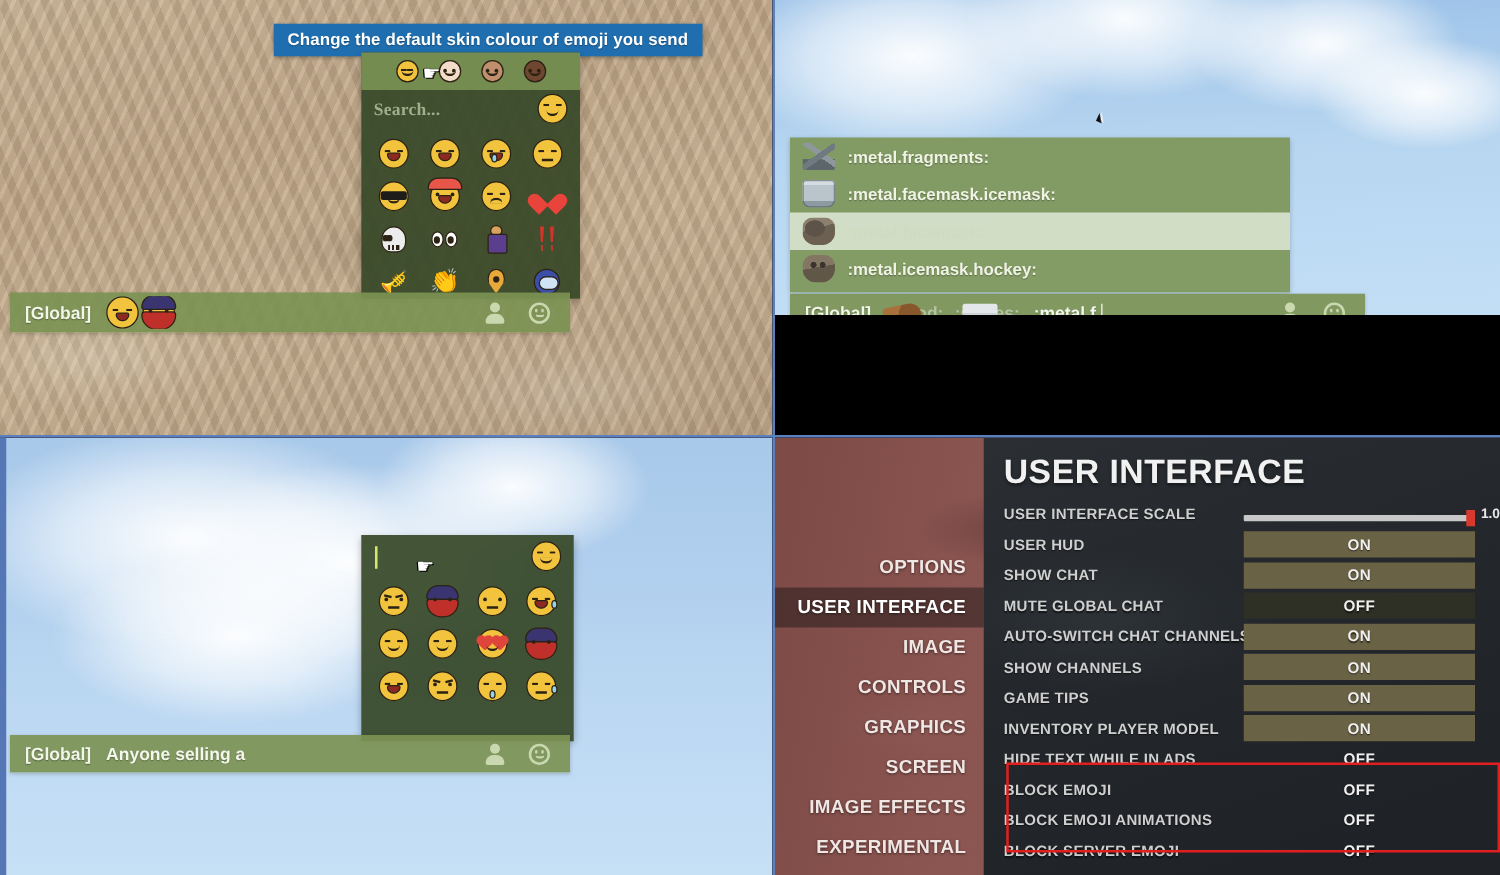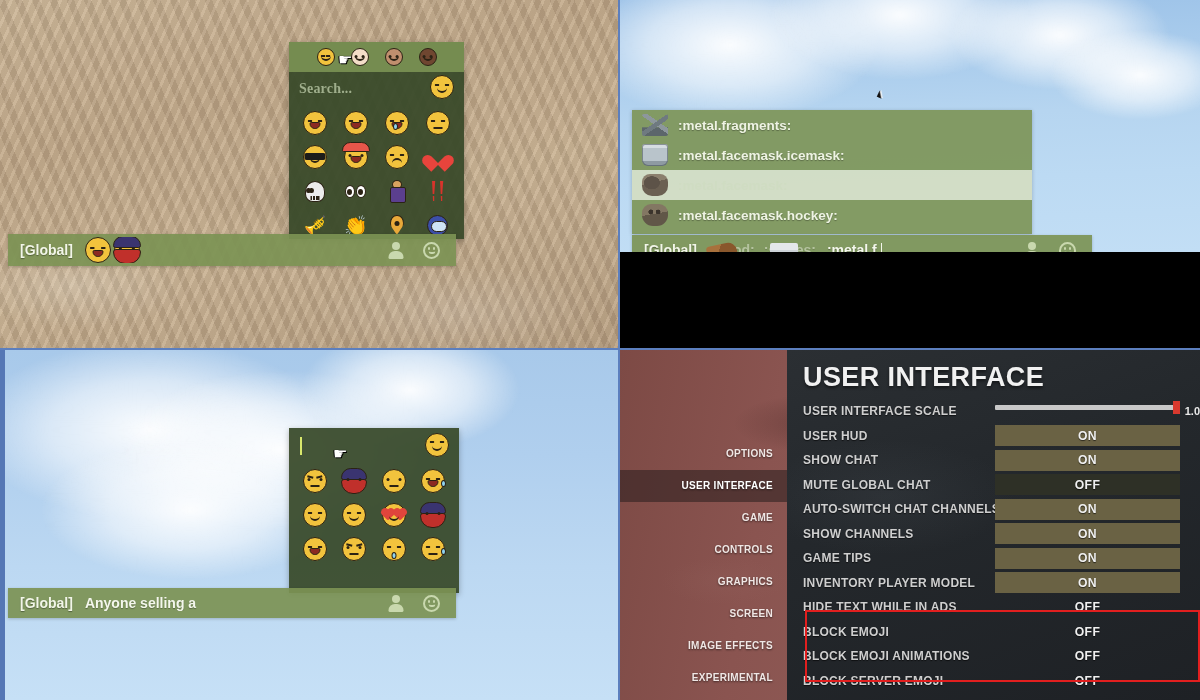--- a/index.html
+++ b/index.html
@@ -517,21 +517,21 @@
     align-items: flex-end;
     padding-top: 88px;
   }
   .menu-nav-item {
     width: 100%;
     text-align: right;
     padding: 0 14px 0 0;
     height: 32px;
     line-height: 32px;
     color: #f0e7e5;
-    font-size: 10px;
+    font-size: 15px;
     font-weight: 700;
     letter-spacing: 0.3px;
     text-shadow: 0 1px 2px rgba(0,0,0,0.55);
     white-space: nowrap;
   }
   .menu-nav-item.active {
     background: rgba(40,30,30,0.55);
     color: #ffffff;
   }
 
@@ -586,21 +586,21 @@
     font-weight: 700;
     letter-spacing: 0.4px;
     text-shadow: 0 1px 1px rgba(0,0,0,0.6);
   }
   .toggle.on  { background: #6a6244; }
   .toggle.off { background: #2e3026; }
   .toggle.plain { background: transparent; }
 
   .slider-wrap {
     display: flex;
-    align-items: flex-start;
+    align-items: flex-end;
     gap: 5px;
     width: 205px;
   }
   .slider-track {
     position: relative;
     flex: 1 1 auto;
     height: 5px;
     background: #c8c8c8;
     border-radius: 1px;
   }
@@ -648,20 +648,21 @@
   .edge-l { position: absolute; left: 0; top: 350px; width: 5px; height: 350px; background: #5577b5; }
 </style>
 </head>
 <body>
 
 <div id="collage">
 
   <div class="quad q-tl">
     <div class="bg-sand"></div>
 
+    <div class="tooltip-banner" style="left:219px; top:19px;">Change the default skin colour of emoji you send</div>
 
     <div class="picker" style="left:289px; top:42px; width:175px; height:197px;font-family:Liberation Serif, serif;">
 
       <div class="picker-skintones">
         <span class="face sm tone-1">
           <span class="eyes closed">
               <i></i>
               <i></i>
             </span>
             <span class="mouth"></span>
@@ -856,21 +857,21 @@
       <div class="ac-row">
         <span class="item-thumb thumb-icemask"></span>
         <span class="ac-label">:metal.facemask.icemask:</span>
       </div>
       <div class="ac-row selected">
         <span class="item-thumb thumb-facemask"></span>
         <span class="ac-label">:metal.facemask:</span>
       </div>
       <div class="ac-row">
         <span class="item-thumb thumb-hockey"></span>
-        <span class="ac-label">:metal.facemask.hockey:</span>
+        <span class="ac-label">:metal.icemask.hockey:</span>
       </div>
     </div>
 
     <div class="chatbar" style="left:12px; top:235px; width:460px; height:30px;">
       <span class="chat-channel">[Global]</span>
       <span class="chat-text">
         <span style="position:relative; display:inline-flex; align-items:center; gap:4px;">
           <span style="opacity:0.45;">:wood:</span>
           <span class="item-thumb thumb-wood" style="position:absolute; left:-2px; top:2px; width:30px; height:16px;"></span>
         </span>
@@ -1053,21 +1054,21 @@
       </span>
     </div>
   </div>
 
   <div class="quad q-br">
     <div class="bg-menu"></div>
 
     <div class="menu-nav">
       <div class="menu-nav-item">OPTIONS</div>
       <div class="menu-nav-item active">USER INTERFACE</div>
-      <div class="menu-nav-item">GAME</div>
+      <div class="menu-nav-item">IMAGE</div>
       <div class="menu-nav-item">CONTROLS</div>
       <div class="menu-nav-item">GRAPHICS</div>
       <div class="menu-nav-item">SCREEN</div>
       <div class="menu-nav-item">IMAGE EFFECTS</div>
       <div class="menu-nav-item">EXPERIMENTAL</div>
     </div>
 
     <div class="menu-panel">
       <div class="menu-title">USER INTERFACE</div>
 

